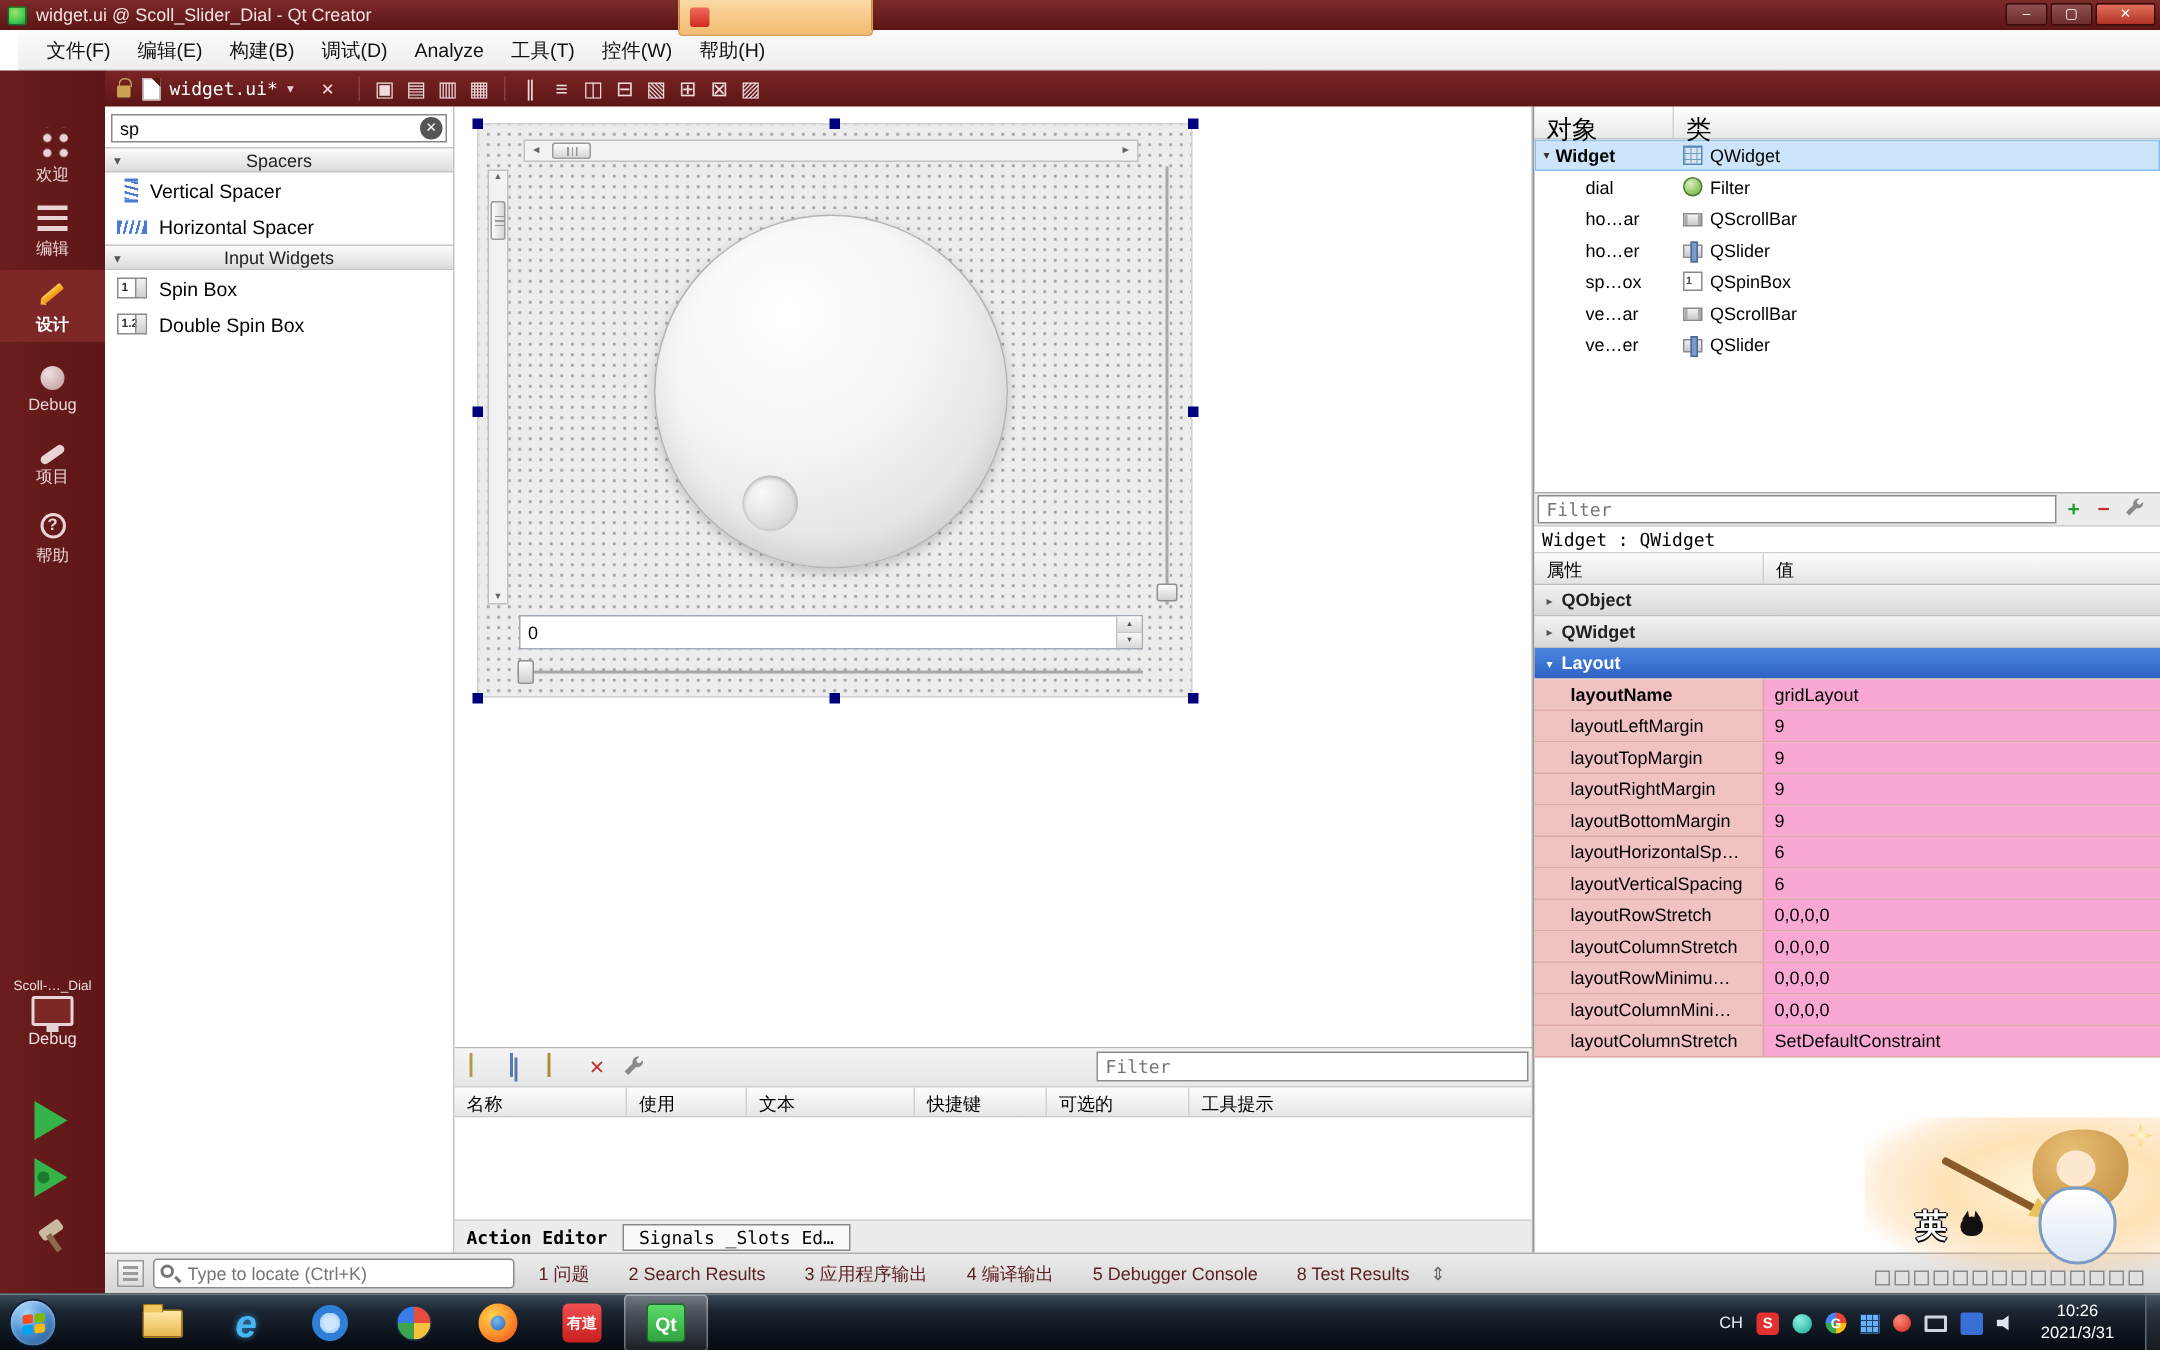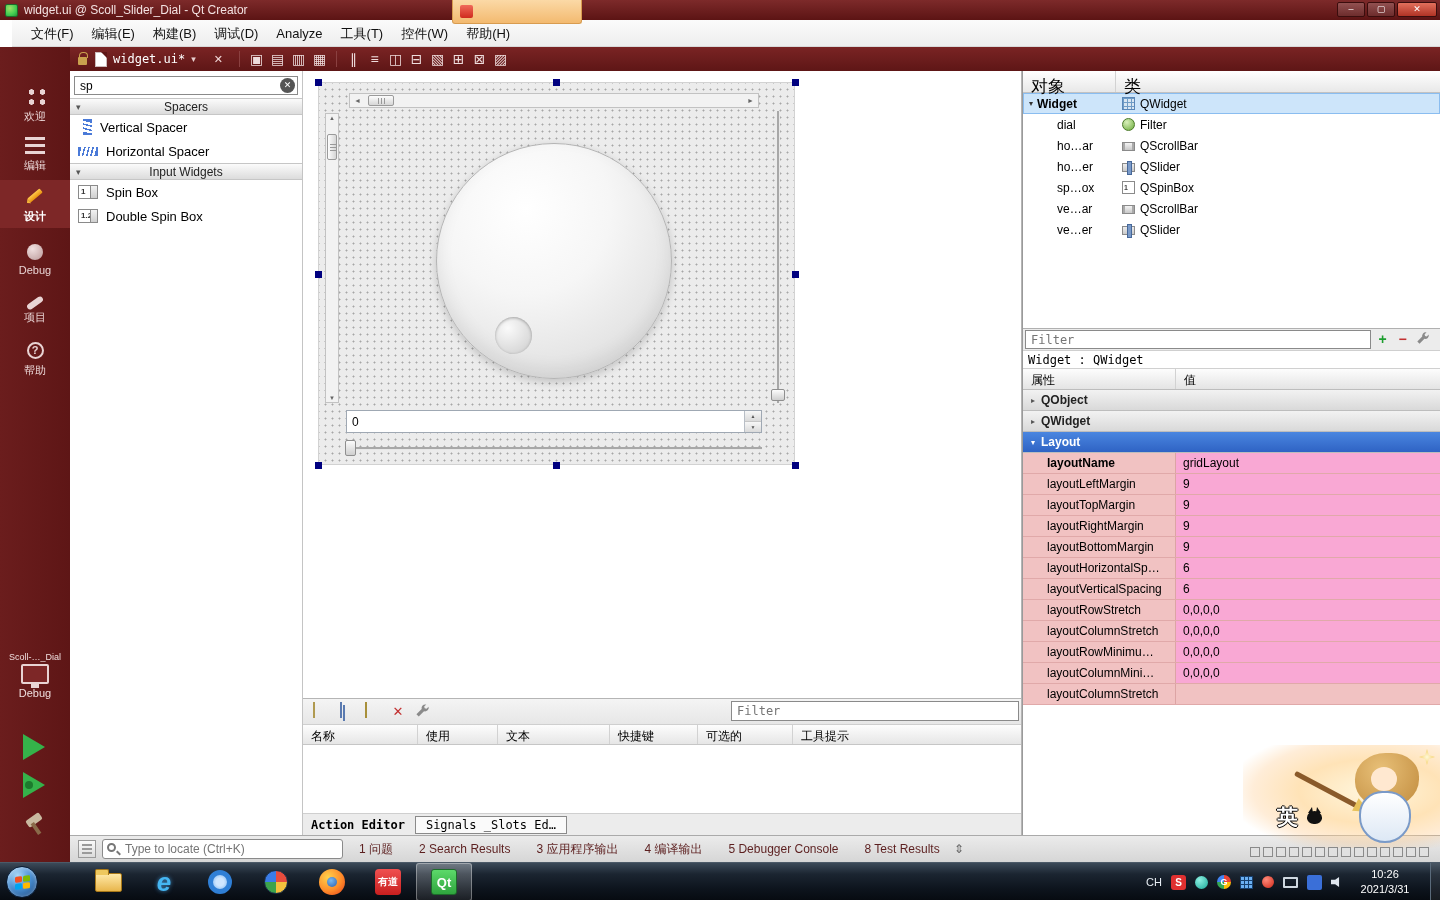--- a/index.html
+++ b/index.html
@@ -530,20 +530,21 @@
   <div class="prop-row">
     <span class="prop-name">layoutRowMinimu…</span>
     <span class="prop-value">0,0,0,0</span>
   </div>
   <div class="prop-row">
     <span class="prop-name">layoutColumnMini…</span>
     <span class="prop-value">0,0,0,0</span>
   </div>
   <div class="prop-row">
     <span class="prop-name">layoutColumnStretch</span>
+    <span class="prop-value">SetDefaultConstraint</span>
   </div>
 </div>
 
 <div class="locator-bar">
   <span class="pane-btn"></span>
   <span class="locator-input-wrap">
     <span class="mag"></span>
     <input class="locator-input" placeholder="Type to locate (Ctrl+K)" style="">
   </span>
   <div class="out-btns">

